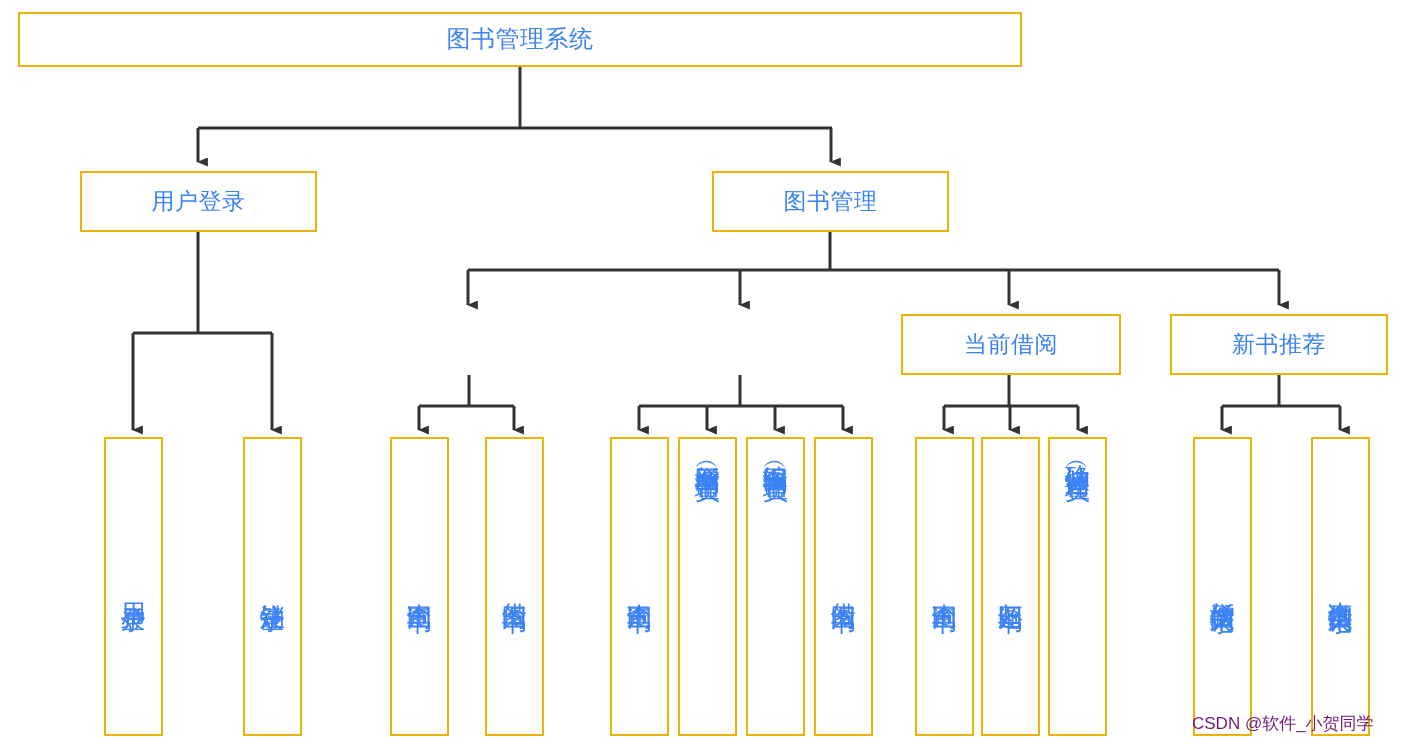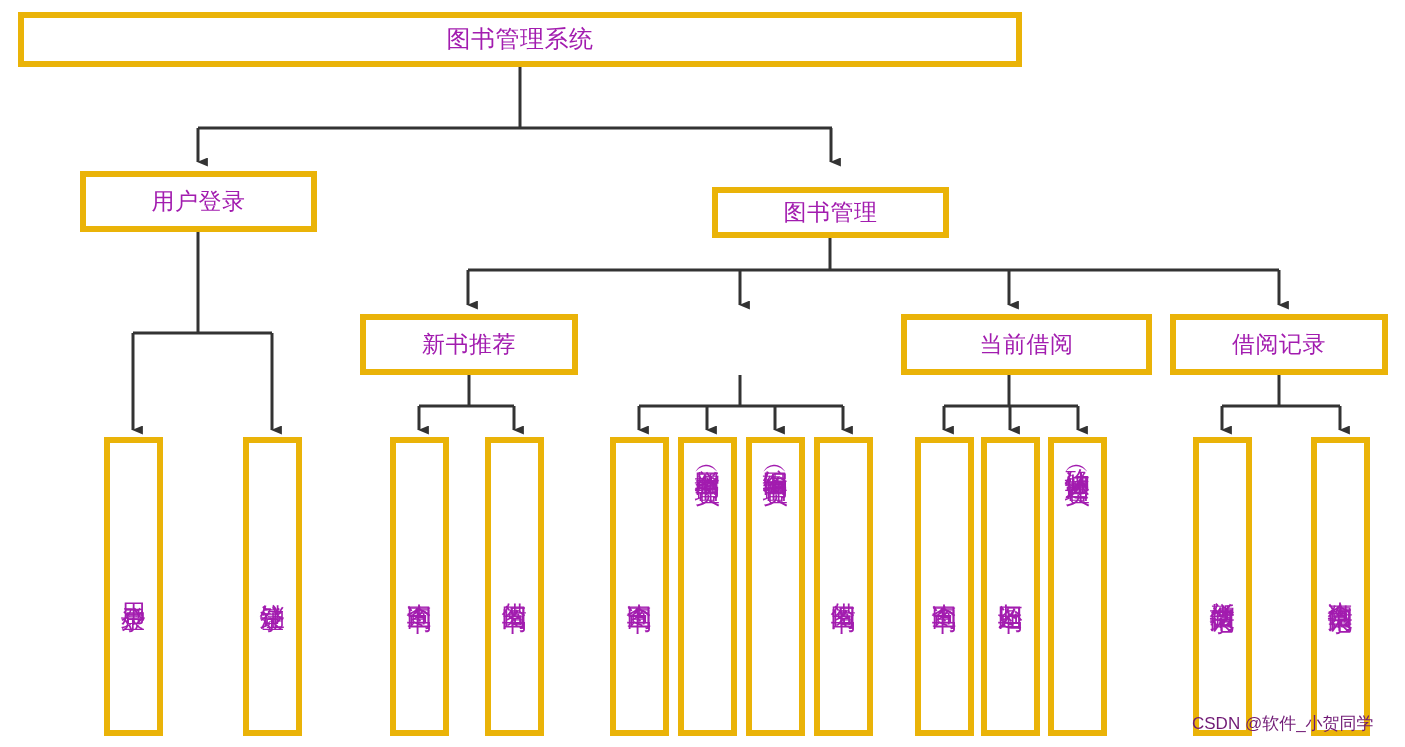--- a/index.html
+++ b/index.html
@@ -21,26 +21,26 @@
     position: absolute;
     left: 0;
     top: 0;
     width: 1405px;
     height: 747px;
     pointer-events: none;
   }
   .node {
     position: absolute;
     box-sizing: border-box;
-    border: 6px solid #eab308;
+    border: 2px solid #eab308;
     background: #ffffff;
     display: flex;
     align-items: center;
     justify-content: center;
-    color: #a21caf;
+    color: #3b82f6;
   }
   .node .label {
     display: block;
     text-align: center;
     line-height: 1.12;
     white-space: nowrap;
   }
   .node.horiz .label {
     font-size: 23px;
     letter-spacing: 0.5px;
@@ -133,35 +133,32 @@
   </svg>
 
   <div class="node horiz" id="root-node" style="left:18px; top:12px; width:1004px; height:55px;">
     <span class="label">图书管理系统</span>
   </div>
 
   <div class="node horiz" style="left:80px; top:171px; width:237px; height:61px;">
     <span class="label">用户登录</span>
   </div>
 
-  <div class="node horiz" style="left:712px; top:171px; width:237px; height:51px;margin-top:16px;">
+  <div class="node horiz" style="left:712px; top:171px; width:237px; height:61px;">
     <span class="label">图书管理</span>
   </div>
 
-  <div class="node horiz" style="left:360px; top:314px; width:218px; height:61px;">
+
+
+  <div class="node horiz" style="left:901px; top:314px; width:220px; height:61px;">
+    <span class="label">当前借阅</span>
+  </div>
+
+  <div class="node horiz" style="left:1170px; top:314px; width:218px; height:61px;">
     <span class="label">新书推荐</span>
-  </div>
-
-
-  <div class="node horiz" style="left:901px; top:314px; width:251px; height:61px;">
-    <span class="label">当前借阅</span>
-  </div>
-
-  <div class="node horiz" style="left:1170px; top:314px; width:218px; height:61px;">
-    <span class="label">借阅记录</span>
   </div>
 
   <div class="node vert centered" style="left:104px; top:437px; width:59px; height:299px;">
     <span class="label">用户登录</span>
   </div>
 
   <div class="node vert centered" style="left:243px; top:437px; width:59px; height:299px;">
     <span class="label">注销登录</span>
   </div>
 

